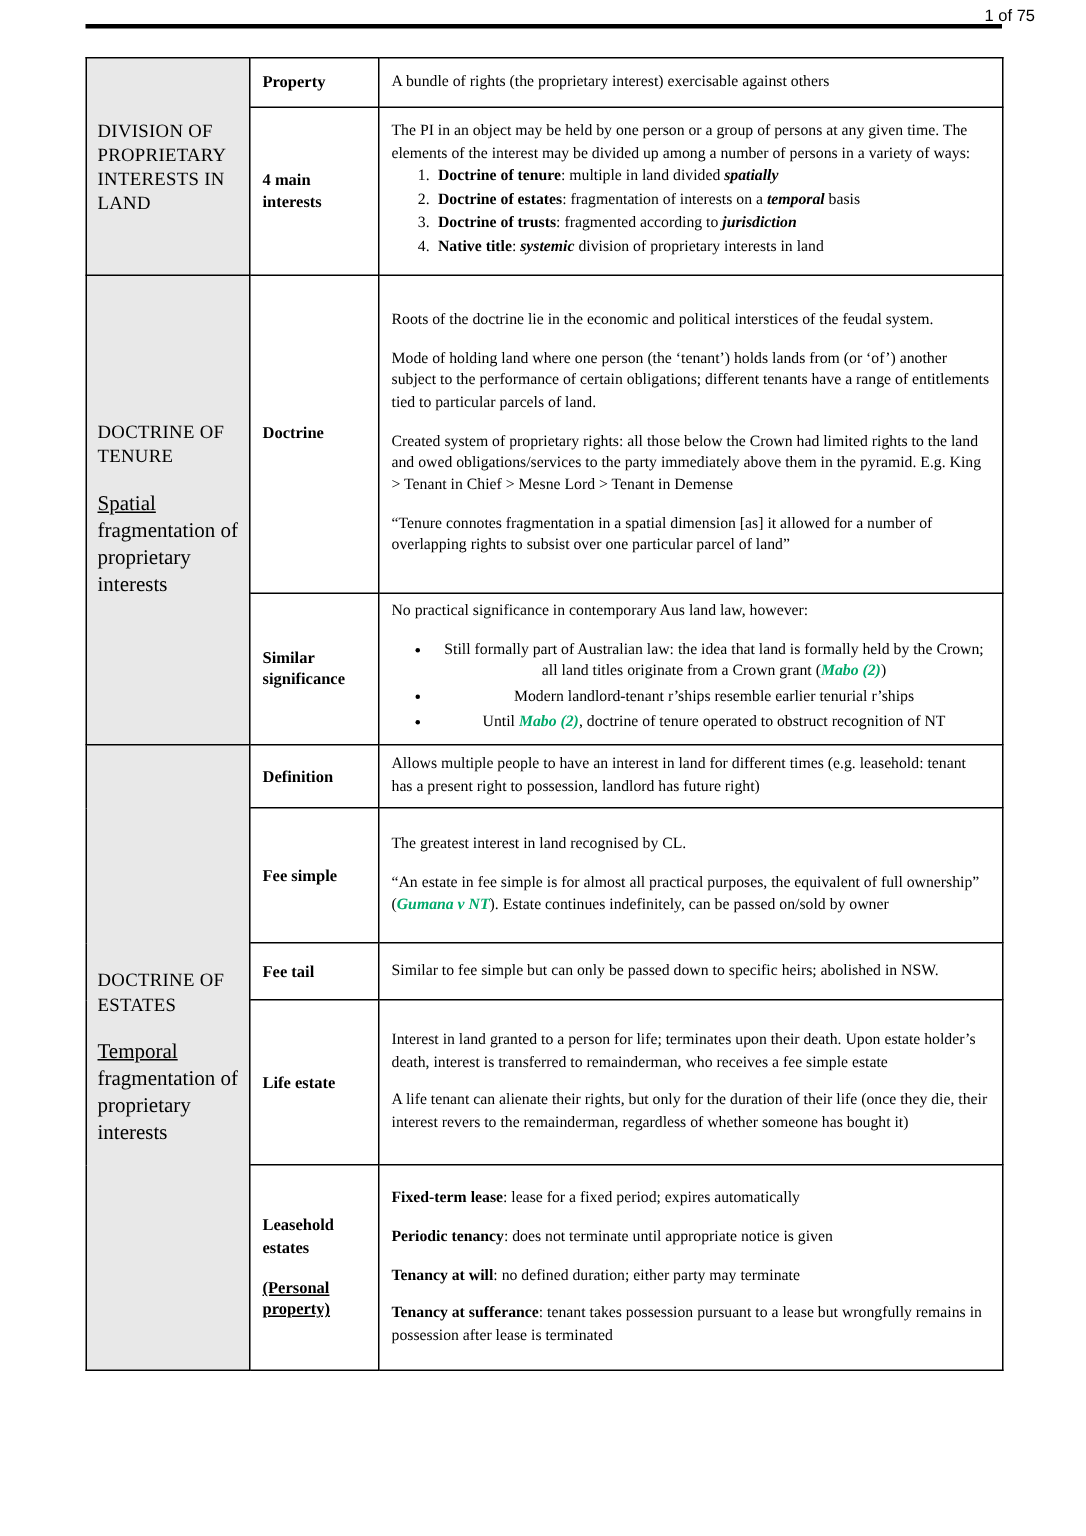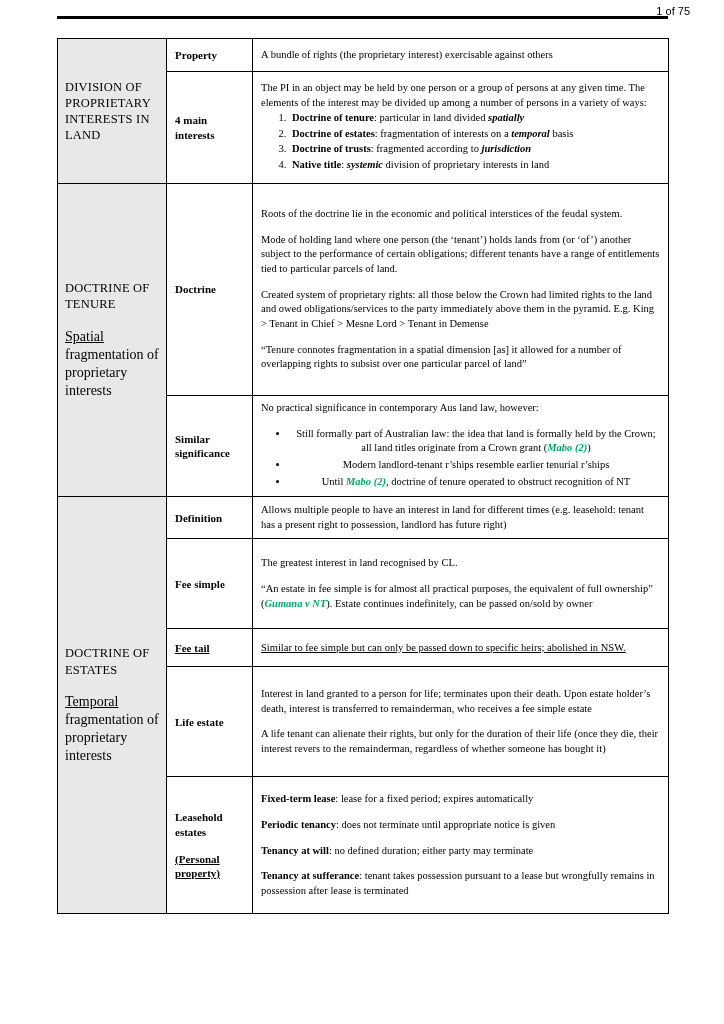--- a/index.html
+++ b/index.html
@@ -54,21 +54,21 @@
   .run-i{font-style:italic;font-weight:bold;}
   .run-u{text-decoration:underline;}
   .run-case{color:var(--case);font-weight:bold;font-style:italic;}
   
   tr.r-property{height:33px;}
   tr.r-fourmain{height:112px;}
   tr.r-doctrine{height:212px;}
   tr.r-currentsig{height:98px;}
   tr.r-definition{height:42px;}
   tr.r-feesimple{height:90px;}
-  tr.r-feetail{height:38px;text-decoration:underline;}
+  tr.r-feetail{height:38px;}
   tr.r-lifeestate{height:110px;}
   tr.r-leasehold{height:137px;}
 </style>
 </head>
 <body>
 
 <div class="page">
 
   <div class="page-number">1 of 75</div>
 
@@ -91,21 +91,21 @@
         <td class="col3">
           <p><span>A bundle of rights (the proprietary interest) exercisable against others</span></p>
         </td>
       </tr>
 
       <tr class="r-fourmain">
         <td class="col2">4 main interests</td>
         <td class="col3">
           <p style="margin-bottom:0;"><span>The PI in an object may be held by one person or a group of persons at any given time. The elements of the interest may be divided up among a number of persons in a variety of ways:</span></p>
           <ol>
-            <li><span class="run-b">Doctrine of tenure</span><span>: particular in land divided </span><span class="run-i">spatially</span></li>
+            <li><span class="run-b">Doctrine of tenure</span><span>: multiple in land divided </span><span class="run-i">spatially</span></li>
             <li><span class="run-b">Doctrine of estates</span><span>: fragmentation of interests on a </span><span class="run-i">temporal</span><span> basis</span></li>
             <li><span class="run-b">Doctrine of trusts</span><span>: fragmented according to </span><span class="run-i">jurisdiction</span></li>
             <li><span class="run-b">Native title</span><span>: </span><span class="run-i">systemic</span><span> division of proprietary interests in land</span></li>
           </ol>
         </td>
       </tr>
 
       <tr class="r-doctrine">
         <td class="col1" rowspan="2">
           <div class="sec-title">DOCTRINE OF TENURE</div>

